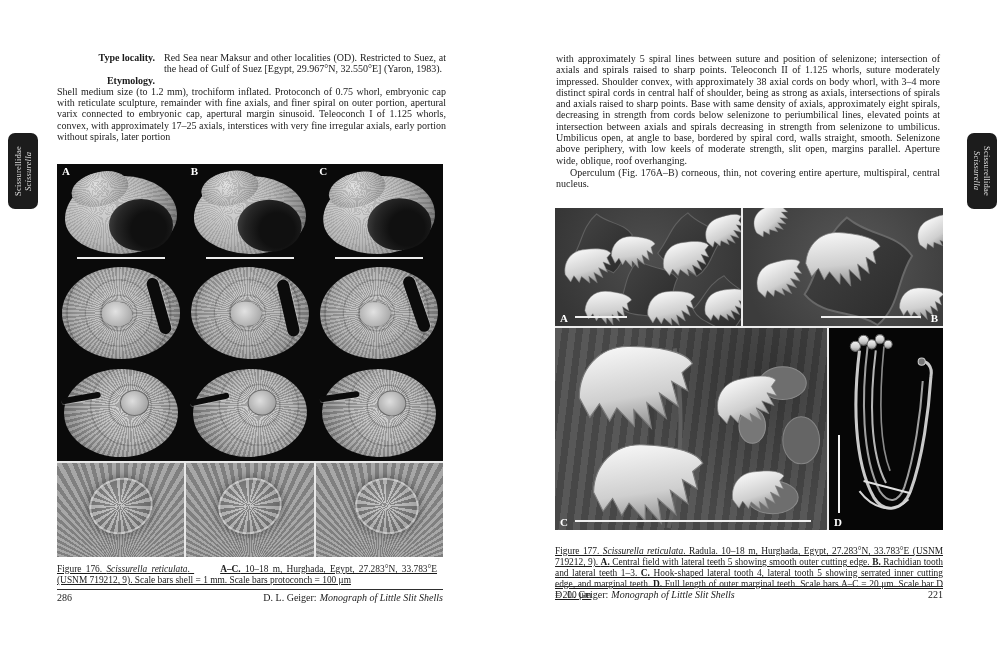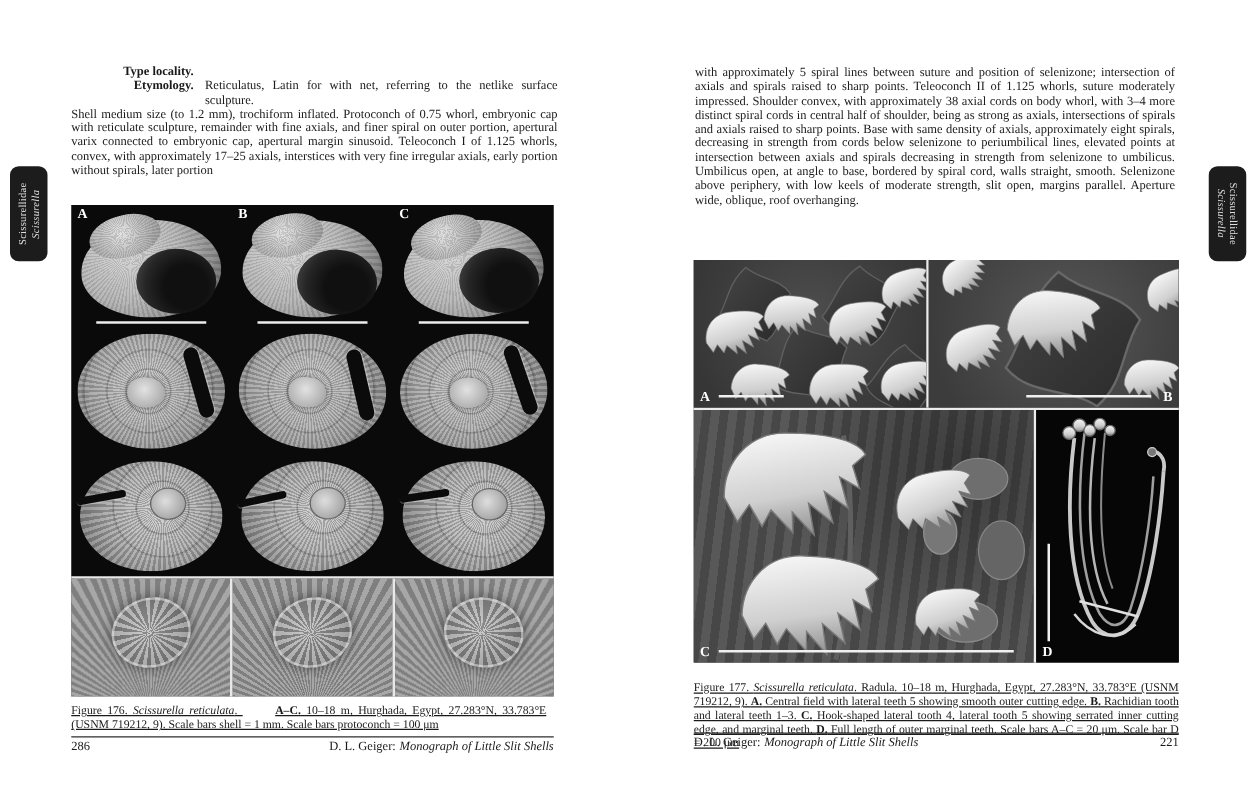--- a/index.html
+++ b/index.html
@@ -215,24 +215,24 @@
 <div class="tab tab-r">
   <div class="tabtxt">
     <span>Scissurellidae</span>
     <span class="it">Scissurella</span>
   </div>
 </div>
 
 <div class="lp-sections">
   <div class="secrow">
     <div class="seclabel">Type locality.</div>
+    <div class="sectext">Red Sea near Maksur and other localities (OD). Restricted to Suez, at the head of Gulf of Suez [Egypt, 29.967°N, 32.550°E] (Yaron, 1983).</div>
   </div>
   <div class="secrow">
     <div class="seclabel">Etymology.</div>
-    <div class="sectext">Reticulatus, Latin for with net, referring to the netlike surface sculpture.</div>
   </div>
   <div class="secrow">
     <div class="sectext">Shell medium size (to 1.2 mm), trochiform inflated. Protoconch of 0.75 whorl, embryonic cap with reticulate sculpture, remainder with fine axials, and finer spiral on outer portion, apertural varix connected to embryonic cap, apertural margin sinusoid. Teleoconch I of 1.125 whorls, convex, with approximately 17–25 axials, interstices with very fine irregular axials, early portion without spirals, later portion</div>
   </div>
 </div>
 
 <div class="fig176">
   <div class="frow frow1">
     <div class="fcell">
       <span class="plabel">A</span>
@@ -314,20 +314,21 @@
 
 <div class="caption cap176"><span>Figure 176. </span><span style="font-style: italic;">Scissurella reticulata</span><span>. </span><span style="font-weight: bold; margin-left: 26px;">A–C.</span><span> 10–18 m, Hurghada, Egypt, 27.283°N, 33.783°E (USNM 719212, 9). Scale bars shell = 1 mm. Scale bars protoconch = 100 μm</span></div>
 <div class="rule rule-l"></div>
 <div class="footer footer-l">
   <span>286</span>
   <span class="running"><span>D. L. Geiger:</span><span class="it">Monograph of Little Slit Shells</span></span>
 </div>
 
 <div class="rp-text">
   <p>with approximately 5 spiral lines between suture and position of selenizone; intersection of axials and spirals raised to sharp points. Teleoconch II of 1.125 whorls, suture moderately impressed. Shoulder convex, with approximately 38 axial cords on body whorl, with 3–4 more distinct spiral cords in central half of shoulder, being as strong as axials, intersections of spirals and axials raised to sharp points. Base with same density of axials, approximately eight spirals, decreasing in strength from cords below selenizone to periumbilical lines, elevated points at intersection between axials and spirals decreasing in strength from selenizone to umbilicus. Umbilicus open, at angle to base, bordered by spiral cord, walls straight, smooth. Selenizone above periphery, with low keels of moderate strength, slit open, margins parallel. Aperture wide, oblique, roof overhanging.</p>
+  <p class="indent">Operculum (Fig. 176A–B) corneous, thin, not covering entire aperture, multispiral, central nucleus.</p>
 </div>
 
 <div class="fig177">
   <div class="f177top">
     <div class="pA">
       <svg class="fillsvg" viewBox="0 0 186 118" preserveAspectRatio="xMidYMid slice">
         <use href="#plate" fill="url(#gP)" stroke="#606060" stroke-width="1" transform="translate(8,6) scale(1.05)"></use>
         <use href="#plate" fill="url(#gP)" stroke="#606060" stroke-width="1" transform="translate(98,0) rotate(8) scale(1.1)"></use>
         <use href="#plate" fill="url(#gP)" stroke="#606060" stroke-width="1" transform="translate(48,56) rotate(-6) scale(1.1)"></use>
         <use href="#plate" fill="url(#gP)" stroke="#606060" stroke-width="1" transform="translate(138,60) rotate(14)"></use>

